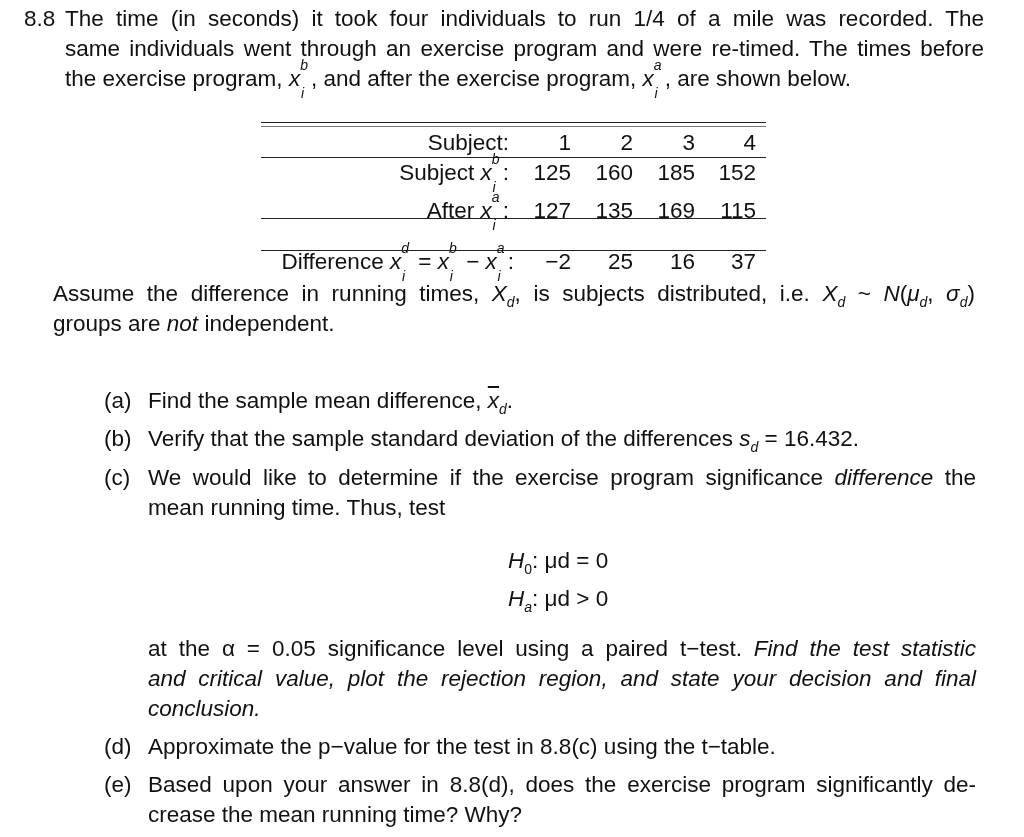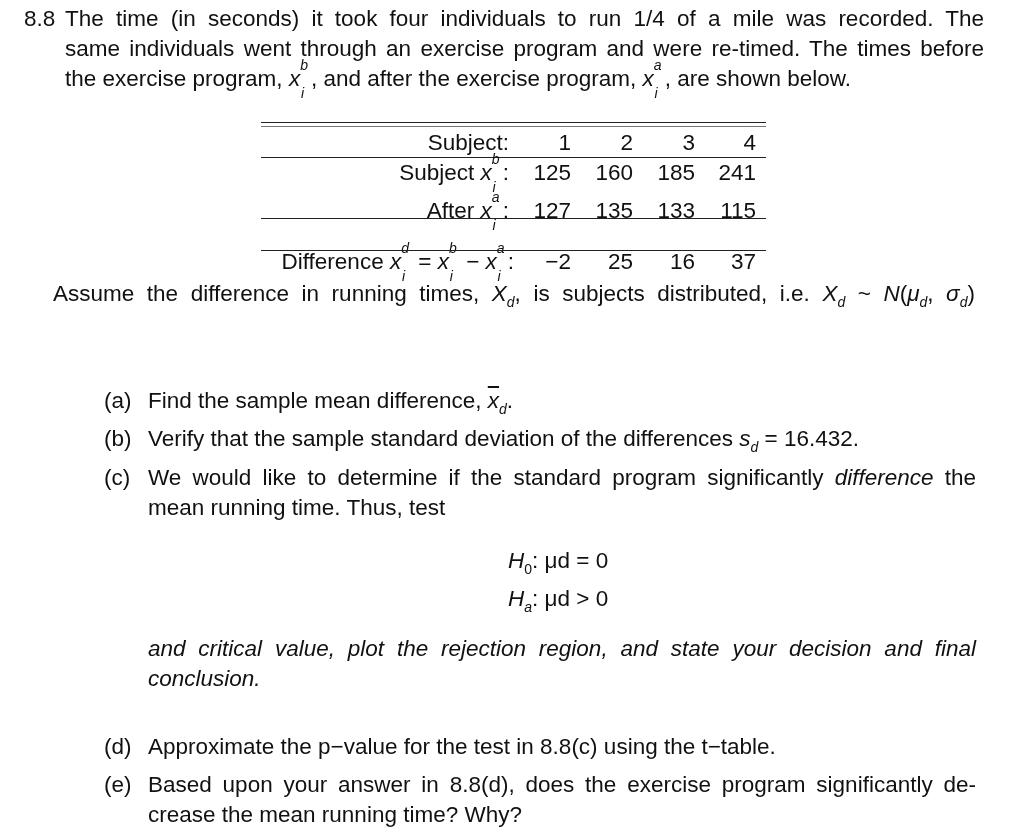--- a/index.html
+++ b/index.html
@@ -60,70 +60,76 @@
       <span class="c c3">3</span>
       <span class="c c4">4</span>
     </div>
     <div class="rule-mid"></div>
 
     <div class="trow" style="top:158px;">
       <span class="lbl"><span>Subject</span> <i>x</i><sup style="position:relative;top:-8px;font-style:italic;">b</sup><sub style="position:relative;left:-7px;top:6px;font-style:italic;">i</sub>:</span>
       <span class="c c1">125</span>
       <span class="c c2">160</span>
       <span class="c c3">185</span>
-      <span class="c c4">241</span>
+      <span class="c c4">152</span>
     </div>
     <div class="trow" style="top:196px;">
       <span class="lbl"><span>After</span> <i>x</i><sup style="position:relative;top:-8px;font-style:italic;">a</sup><sub style="position:relative;left:-7px;top:6px;font-style:italic;">i</sub>:</span>
       <span class="c c1">127</span>
       <span class="c c2">135</span>
-      <span class="c c3">133</span>
+      <span class="c c3">169</span>
       <span class="c c4">115</span>
     </div>
     <div class="rule-mid2"></div>
 
     <div class="trow" style="top:219px;margin-top:28px;">
       <span class="lbl" style="right:252px;"><span>Difference</span> <i>x</i><sup style="position:relative;top:-8px;font-style:italic;">d</sup><sub style="position:relative;left:-7px;top:6px;font-style:italic;">i</sub> = <i>x</i><sup style="position:relative;top:-8px;font-style:italic;">b</sup><sub style="position:relative;left:-7px;top:6px;font-style:italic;">i</sub> − <i>x</i><sup style="position:relative;top:-8px;font-style:italic;">a</sup><sub style="position:relative;left:-7px;top:6px;font-style:italic;">i</sub>:</span>
       <span class="c c1">−2</span>
       <span class="c c2">25</span>
       <span class="c c3">16</span>
       <span class="c c4">37</span>
     </div>
     <div class="rule-bot"></div>
   </div>
 
   <div class="para">
     <div style="text-align-last: justify;">
       <span>Assume the difference in running times,</span>
       <i>X<sub style="font-size:14px;">d</sub></i><span>, is subjects distributed, i.e.</span>
       <i>X<sub style="font-size:14px;">d</sub></i> ~ <i>N</i>(<i>μ<sub style="font-size:14px;">d</sub></i>, <i>σ<sub style="font-size:14px;">d</sub></i>)
     </div>
+    <div>
+      <span>groups are</span>
+      <em>not</em>
+      <span>independent.</span>
+    </div>
   </div>
 
   <div class="items">
     <div class="item" style="top:0px;">
       <span class="lab">(a)</span>
       <span class="txt"><span>Find the sample mean difference,</span> <i><span style="text-decoration:overline;">x</span><sub style="font-size:14px;">d</sub></i>.</span>
     </div>
 
     <div class="item" style="top:38px;">
       <span class="lab">(b)</span>
       <span class="txt"><span>Verify that the sample standard deviation of the differences</span> <i>s<sub style="font-size:14px;">d</sub></i> <span>= 16.432.</span></span>
     </div>
 
     <div class="item" style="top:77px;">
       <span class="lab">(c)</span>
       <div class="txt">
-        <div style="text-align-last: justify;"><span>We would like to determine if the standard program significantly</span> <em>difference</em> <span>the</span></div>
+        <div style="text-align-last: justify;"><span>We would like to determine if the exercise program significance</span> <em>difference</em> <span>the</span></div>
         <div>mean running time. Thus, test</div>
       </div>
     </div>
 
     <div class="item" style="top:248px;">
       <div class="txt">
+        <div style="text-align-last: justify;"><span>at the α = 0.05 significance level using a paired t−test.</span> <em>Find the test statistic</em></div>
         <div style="text-align-last: justify;"><em>and critical value, plot the rejection region, and state your decision and final</em></div>
         <div><em>conclusion.</em></div>
       </div>
     </div>
 
     <div class="item" style="top:346px;">
       <span class="lab">(d)</span>
       <span class="txt">Approximate the p−value for the test in 8.8(c) using the t−table.</span>
     </div>
 

